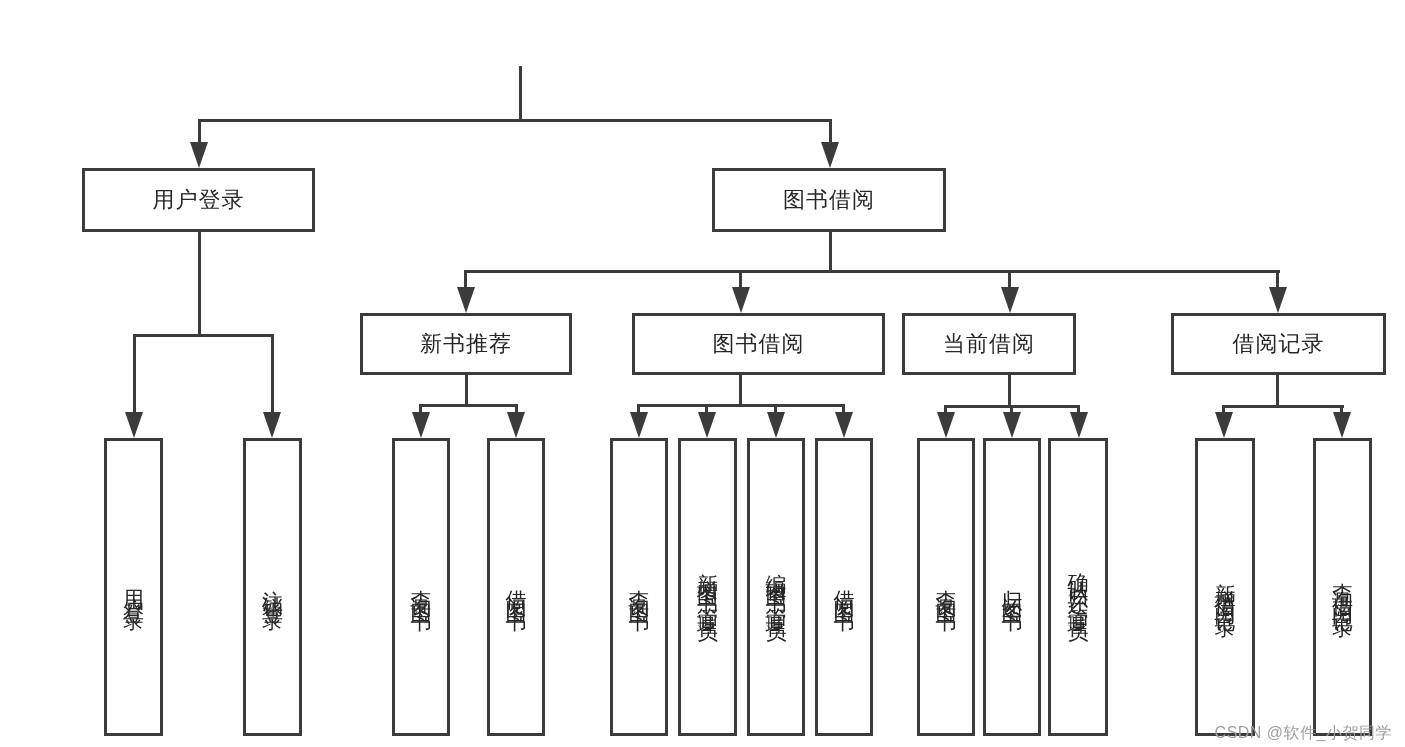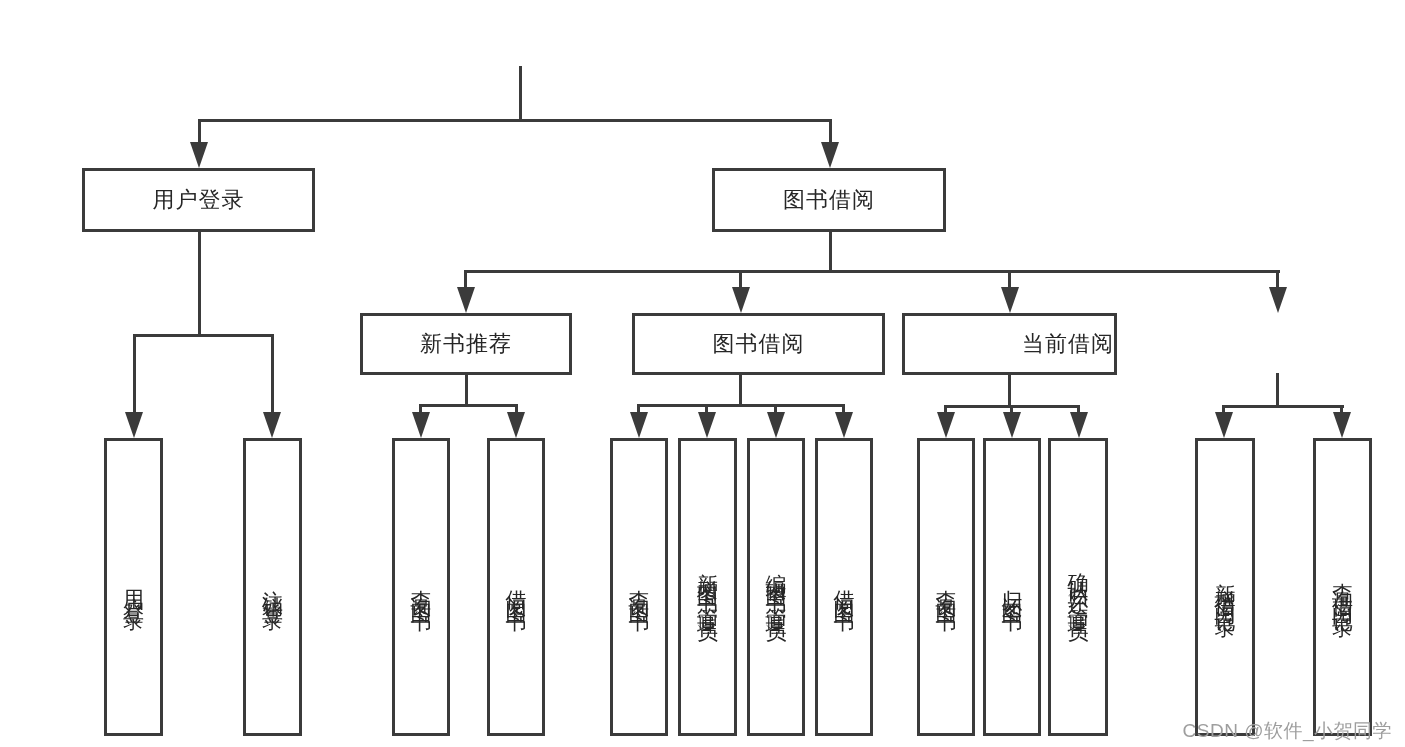--- a/index.html
+++ b/index.html
@@ -21,21 +21,21 @@
     white-space:nowrap;
   }
   .l{position:absolute;background:var(--line);}
   .a{
     position:absolute;width:0;height:0;
     border-left:9px solid transparent;border-right:9px solid transparent;
     border-top:26px solid var(--line);
   }
   #watermark{
     position:absolute;right:13px;bottom:3px;color:var(--watermark);
-    font-size:19px;z-index:5;letter-spacing:0.5px;
+    font-size:16px;z-index:5;letter-spacing:0.5px;
   }
 </style>
 </head>
 <body>
 
 <div id="canvas">
 
 
   <div>
     <div class="l" style="left:519px;top:66px;width:3px;height:56px;"></div>
@@ -74,22 +74,25 @@
     <div class="l" style="left:1276px;top:270px;width:3px;height:20px;"></div>
     <div class="a" style="left:1269px;top:287px;"></div>
   </div>
 
   <div class="b" style="left:360px;top:313px;width:212px;height:62px;">
     <span>新书推荐</span>
   </div>
   <div class="b" style="left:632px;top:313px;width:253px;height:62px;">
     <span>图书借阅</span>
   </div>
-  <div class="b" style="left:902px;top:313px;width:215px;height:62px;justify-content:flex-end;">
+  <div class="b" style="left:902px;top:313px;width:174px;height:62px;">
     <span>当前借阅</span>
+  </div>
+  <div class="b" style="left:1171px;top:313px;width:215px;height:62px;">
+    <span>借阅记录</span>
   </div>
 
   <div>
     <div class="l" style="left:465px;top:373px;width:3px;height:33px;"></div>
     <div class="l" style="left:419px;top:404px;width:99px;height:3px;"></div>
     <div class="l" style="left:419px;top:404px;width:3px;height:10px;"></div>
     <div class="a" style="left:412px;top:412px;"></div>
     <div class="l" style="left:515px;top:404px;width:3px;height:10px;"></div>
     <div class="a" style="left:507px;top:412px;"></div>
   </div>

